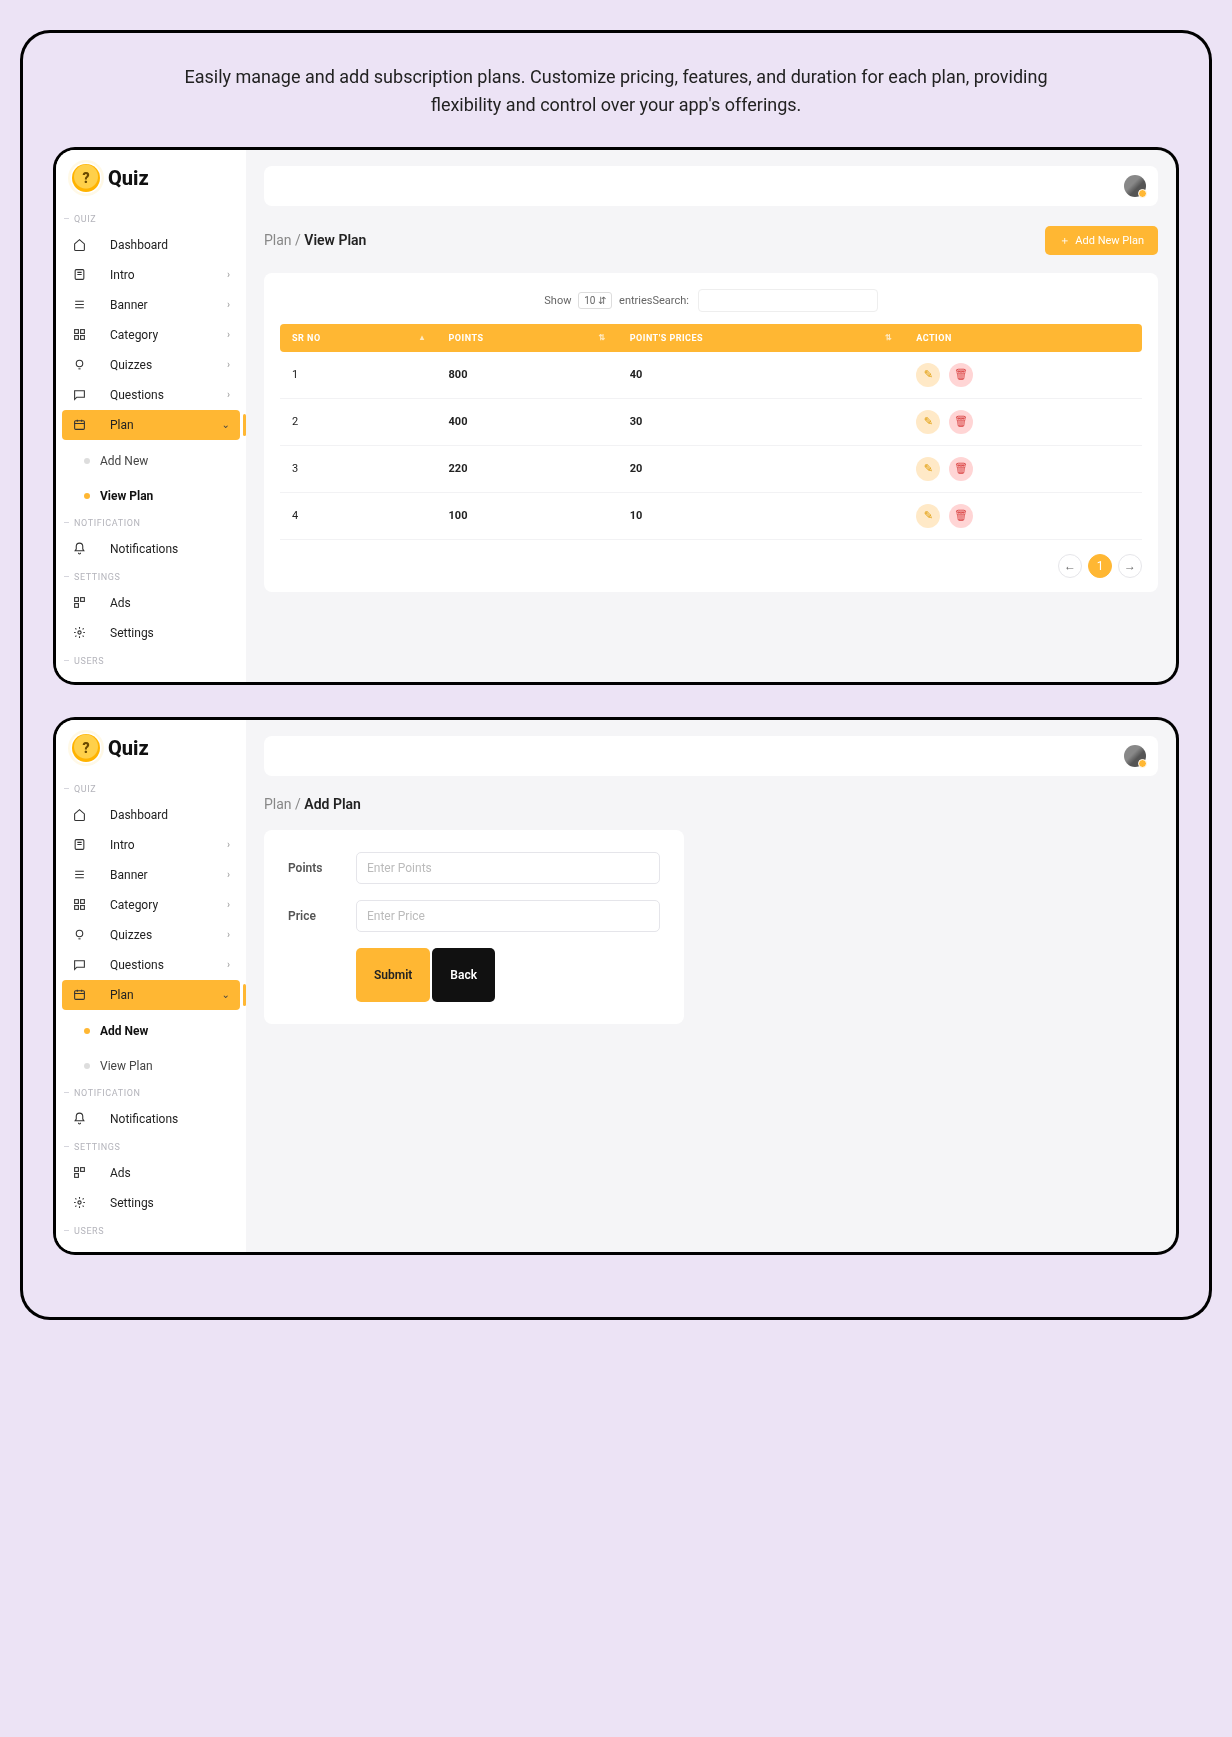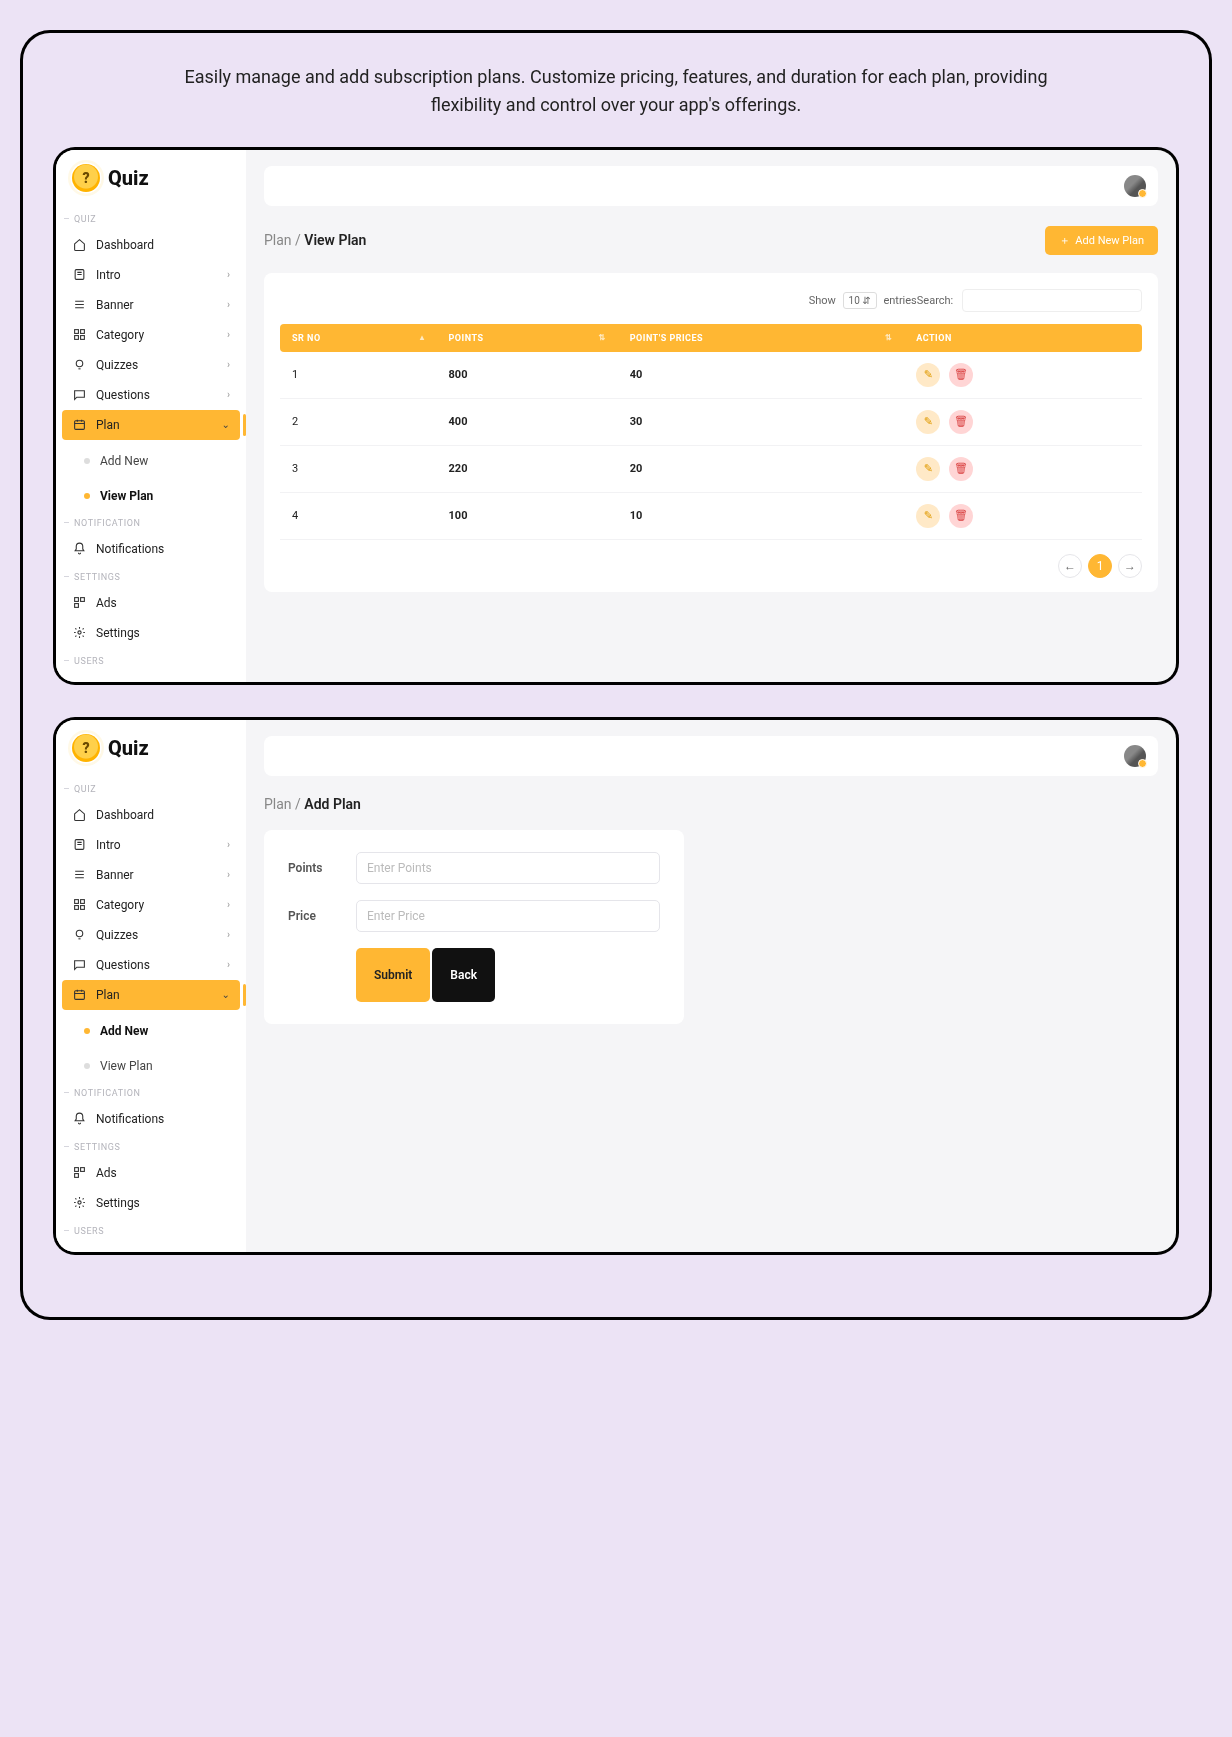--- a/index.html
+++ b/index.html
@@ -12,40 +12,40 @@
 .screenshot-frame{background:#000;border-radius:22px;padding:3px;margin-bottom:32px;position:relative}
 .screenshot-frame::after{content:"";position:absolute;inset:6px -6px -6px 6px;background:#000;border-radius:22px;z-index:-1}
 .screenshot{background:#f5f5f7;border-radius:19px;overflow:hidden;display:flex;min-height:480px}
 .sidebar{width:190px;background:#fff;padding:14px 0 10px;font-size:12px;flex-shrink:0}
 .logo-row{display:flex;align-items:center;gap:8px;padding:0 16px 14px}
 .logo-bulb{width:28px;height:28px;background:radial-gradient(circle at 50% 45%,#ffd04a 55%,#ffb300 60%);border-radius:50%;position:relative;display:flex;align-items:center;justify-content:center;font-weight:900;color:#6b4900;font-size:14px}
 .logo-bulb::before{content:"";position:absolute;inset:-4px;border-radius:50%;background:radial-gradient(circle,transparent 60%,#ffd04a22 62%)}
 .logo-text{font-weight:800;font-size:20px;color:#111}
 .sec-label{color:#b4b4bb;font-size:9px;letter-spacing:.6px;padding:8px 18px 6px;text-transform:uppercase;position:relative}
 .sec-label::before{content:"";position:absolute;left:8px;top:50%;width:5px;height:1px;background:#d6d6dd}
-.nav-item{display:flex;align-items:center;gap:10px;padding:8px 16px;color:#222;cursor:pointer;position:relative;font-size:12px}
+.nav-item{display:flex;align-items:center;gap:24px;padding:8px 16px;color:#222;cursor:pointer;position:relative;font-size:12px}
 .nav-item.active{background:#ffb733;border-radius:4px;margin:0 6px;padding:8px 10px}
 .nav-item.active::after{content:"";position:absolute;right:-6px;top:4px;bottom:4px;width:3px;background:#ffb733;border-radius:2px}
 .nav-item .chev{margin-left:auto;font-size:10px;color:#999}
 .nav-item.active .chev{color:#444}
 .nav-icon{width:14px;height:14px;display:inline-flex;align-items:center;justify-content:center;color:#333}
 .sub-item{display:flex;align-items:center;gap:10px;padding:14px 16px 7px 28px;font-size:12px;color:#444;cursor:pointer}
 .sub-item .dot{width:6px;height:6px;border-radius:50%;background:#ddd}
 .sub-item.sel{font-weight:700;color:#111}
 .sub-item.sel .dot{background:#ffb733}
 .main{flex:1;padding:16px 18px 18px;min-width:0}
 .topbar{background:#fff;border-radius:8px;height:40px;display:flex;align-items:center;justify-content:flex-end;padding:0 12px;margin-bottom:20px}
 .avatar{width:22px;height:22px;border-radius:50%;background:linear-gradient(135deg,#888 40%,#555 60%);position:relative}
 .avatar::after{content:"";position:absolute;right:-1px;bottom:-1px;width:7px;height:7px;border-radius:50%;background:#ffb733;border:1px solid #fff}
 .crumb-row{display:flex;align-items:center;justify-content:space-between;margin-bottom:18px}
 .crumb{font-size:14px;color:#888}
 .crumb .cur{color:#222;font-weight:600}
 .add-btn{background:#ffb733;color:#fff;border:none;border-radius:5px;padding:7px 14px;font-size:11px;cursor:pointer;display:inline-flex;align-items:center;gap:5px}
 .card{background:#fff;border-radius:8px;padding:16px 16px 14px}
-.tbl-controls{display:flex;align-items:center;justify-content:flex-end;font-size:11px;color:#666;margin-bottom:12px}
+.tbl-controls{display:flex;align-items:center;justify-content:center;font-size:11px;color:#666;margin-bottom:12px}
 .tbl-controls .show-sel{border:1px solid #ddd;border-radius:3px;padding:2px 5px;margin:0 4px;font-size:10px}
 .tbl-controls .search-inp{border:1px solid #eee;border-radius:4px;padding:4px 8px;font-size:11px;width:180px;margin-left:6px}
 table{width:100%;border-collapse:collapse;font-size:11px}
 thead th{background:#ffb733;color:#fff;text-align:left;padding:9px 12px;font-size:9px;letter-spacing:.5px;font-weight:700}
 thead th:first-child{border-radius:4px 0 0 4px}
 thead th:last-child{border-radius:0 4px 4px 0}
 thead th .sort{float:right;opacity:.7;font-size:8px}
 tbody td{padding:11px 12px;border-bottom:1px solid #f2f2f4;color:#222}
 tbody td.bold{font-weight:700}
 .act-btn{width:24px;height:24px;border-radius:50%;border:none;display:inline-flex;align-items:center;justify-content:center;cursor:pointer;margin-right:6px;font-size:11px}

